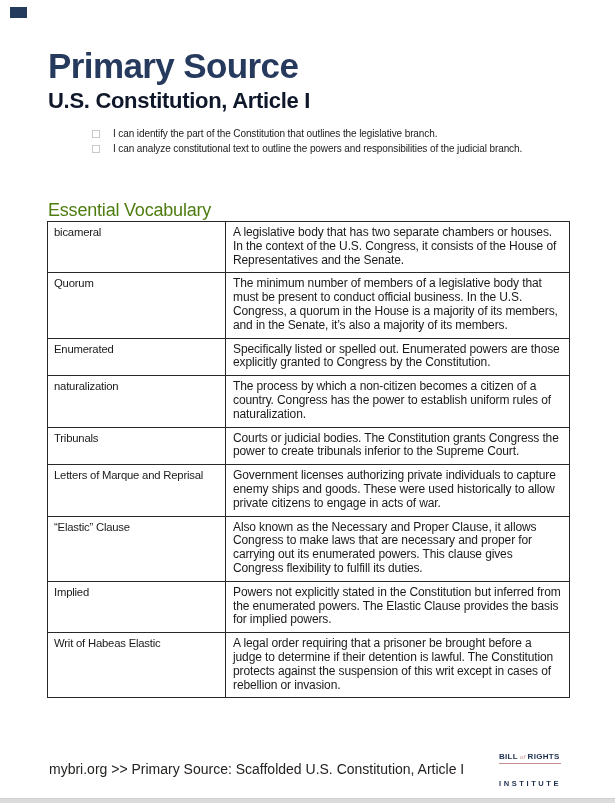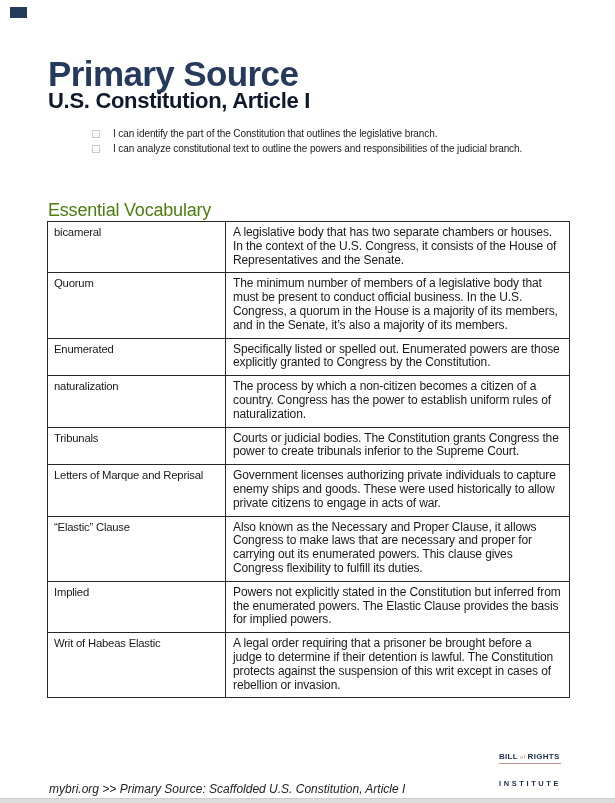--- a/index.html
+++ b/index.html
@@ -4,21 +4,21 @@
 <style>
   html,body{margin:0;padding:0;}
   body{
     width:615px;height:803px;position:relative;overflow:hidden;
     background:#ffffff;color:#221f1f;
     font-family:"Liberation Sans","DejaVu Sans",sans-serif;
     -webkit-font-smoothing:antialiased;
   }
   .corner-mark{position:absolute;left:10px;top:7px;width:17px;height:11px;background:#243b5e;}
   .page-title{
-    position:absolute;left:48px;top:56px;
+    position:absolute;left:48px;top:48px;
     font-size:35px;font-weight:700;letter-spacing:-0.6px;
     color:#263a5e;line-height:1;
   }
   .page-subtitle{
     position:absolute;left:48px;top:90px;
     font-size:22px;font-weight:700;letter-spacing:-0.3px;
     color:#0f172a;line-height:1;
   }
   .objectives{position:absolute;left:92px;top:128px;width:466px;}
   .objective{display:flex;align-items:flex-start;margin-bottom:2px;}
@@ -45,22 +45,22 @@
   }
   td.term{
     width:168px;font-size:11.3px;line-height:13px;
     letter-spacing:-0.2px;padding:4px 3px 16px 6px;color:#1c1a19;
   }
   td.def{
     font-size:12px;line-height:13.8px;letter-spacing:-0.12px;
     padding:4px 7px 5px 7px;color:#1c1a19;
   }
   .footer-left{
-    position:absolute;left:49px;top:782px;
-    font-size:12px;font-style:italic;letter-spacing:0;color:#252220;
+    position:absolute;left:49px;top:761px;
+    font-size:14px;letter-spacing:0;color:#252220;
   }
   .bri-logo{position:absolute;left:499px;top:753px;}
   .bri-logo-top{
     display:flex;align-items:baseline;gap:2px;
     font-size:8px;font-weight:700;color:#1d2f4e;letter-spacing:0.3px;
     border-bottom:1.5px solid #c58f8f;padding-bottom:1px;line-height:1.1;
   }
   .bri-logo-of{font-size:6px;font-style:italic;font-weight:400;color:#c58f8f;}
   .bri-logo-bottom{
     font-size:7.5px;font-weight:700;color:#1d2f4e;

